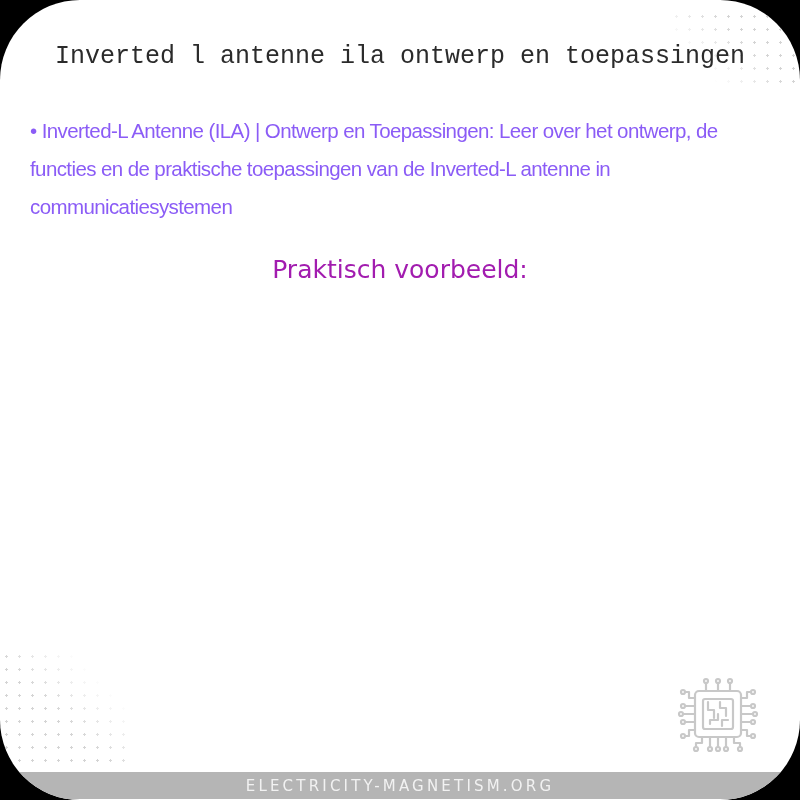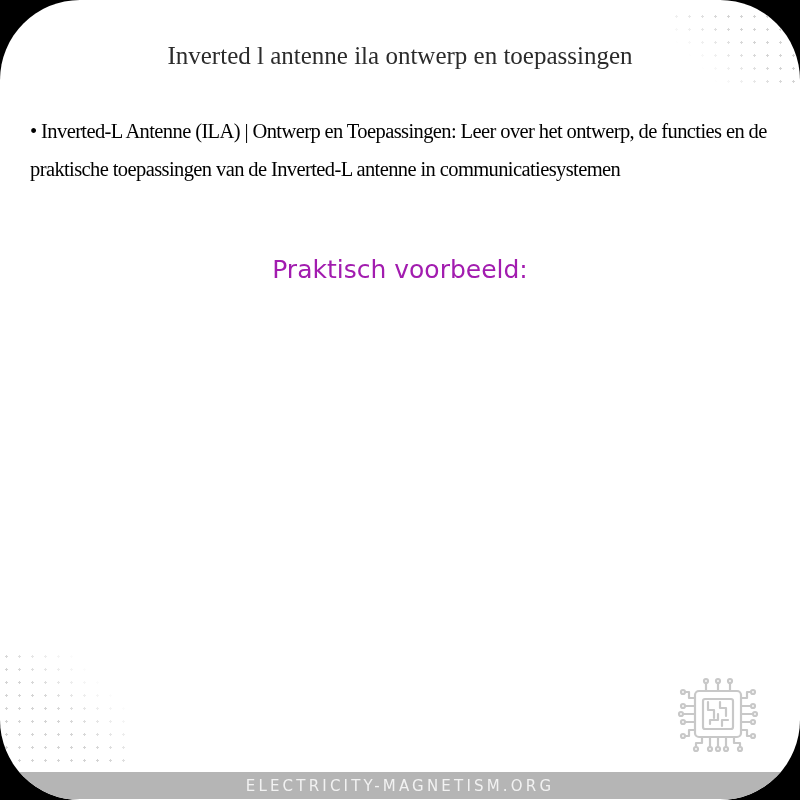--- a/index.html
+++ b/index.html
@@ -34,34 +34,34 @@
       left: 0; top: 650px;
       width: 125px; height: 115px;
       -webkit-mask-image: linear-gradient(45deg, #000 45%, transparent 78%);
               mask-image: linear-gradient(45deg, #000 45%, transparent 78%);
     }
     .title {
       position: absolute;
       left: 0; right: 0;
       top: 42px;
       text-align: center;
-      font-family: Liberation Serif, serif;
+      font-family: Liberation Mono, monospace;
       font-size: 25px;
       color: #2b2b2b;
       letter-spacing: 0px;
     }
     .intro {
       position: absolute;
       left: 30px;
       top: 112px;
       width: 745px;
-      font-family: Liberation Serif, serif;
+      font-family: Liberation Sans, sans-serif;
       font-size: 20.5px;
       line-height: 38px;
-      color: #000000;
+      color: #8b5cf6;
       letter-spacing: -0.6px;
     }
     .section-heading {
       position: absolute;
       left: 0; right: 0;
       top: 255px;
       text-align: center;
       font-family: "DejaVu Sans", sans-serif;
       font-size: 25px;
       color: #a21caf;

